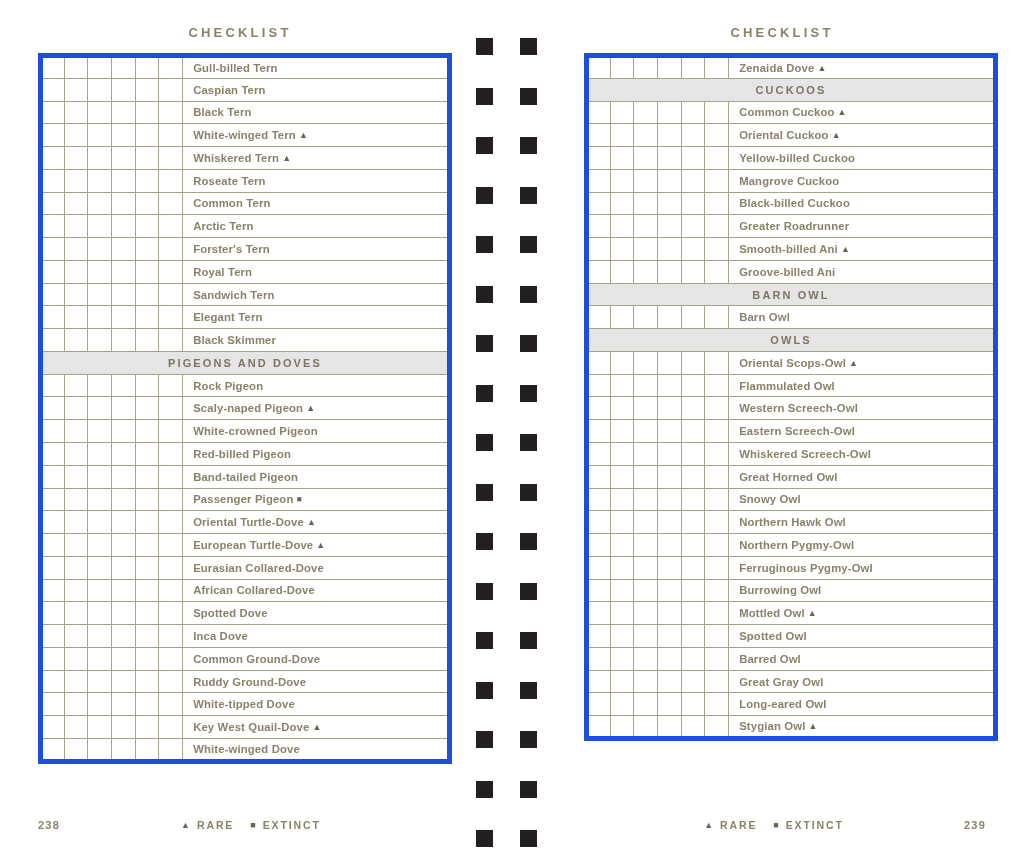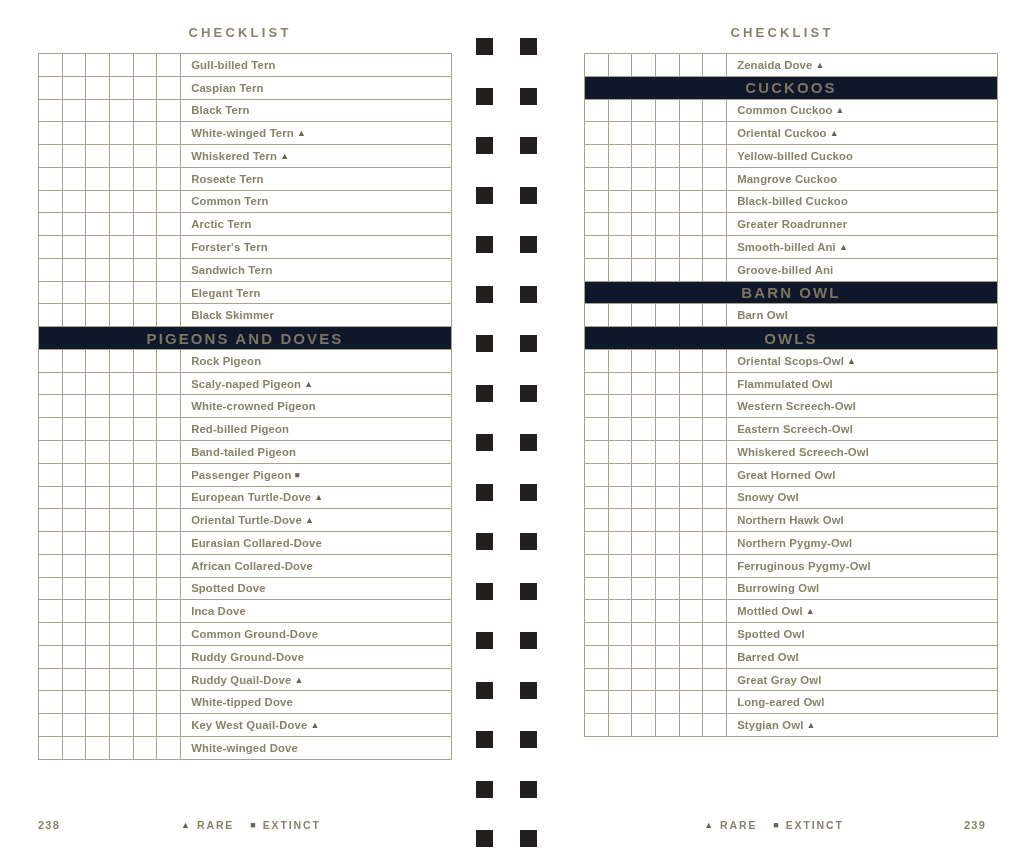--- a/index.html
+++ b/index.html
@@ -39,21 +39,21 @@
     padding-top: 26px;
     padding-bottom: 14px;
     line-height: 1;
   }
   .page-left .page-title { padding-right: 28px; }
   .page-right .page-title { padding-right: 6px; }
 
   .checklist {
     border-collapse: collapse;
     table-layout: fixed;
-    border: 1px solid #1d4ed8;
+    border: 5px solid #1d4ed8;
     width: 414px;
   }
   .page-right .checklist { width: 414px; }
 
   .checklist tr { height: 22.78px; }
 
   .checklist td {
     border: 1px solid #a9a18a;
     padding: 0;
     height: 22.78px;
@@ -64,23 +64,23 @@
   td.name {
     padding-left: 10px;
     font-size: 11.3px;
     font-weight: 700;
     letter-spacing: 0.15px;
     color: #8a8268;
     white-space: nowrap;
     vertical-align: middle;
   }
   td.section {
-    background: #0f172a;
+    background: #e5e5e5;
     text-align: center;
-    font-size: 15px;
+    font-size: 11px;
     font-weight: 700;
     letter-spacing: 2.1px;
     color: #7d7560;
     vertical-align: middle;
   }
   .mark {
     font-size: 9px;
     color: #6b6452;
     margin-left: 3px;
     position: relative;
@@ -217,20 +217,29 @@
             <td class="box"></td>
             <td class="name"><span>Forster's Tern</span></td>
           </tr>
           <tr>
             <td class="box"></td>
             <td class="box"></td>
             <td class="box"></td>
             <td class="box"></td>
             <td class="box"></td>
             <td class="box"></td>
+            <td class="name"><span>Royal Tern</span></td>
+          </tr>
+          <tr>
+            <td class="box"></td>
+            <td class="box"></td>
+            <td class="box"></td>
+            <td class="box"></td>
+            <td class="box"></td>
+            <td class="box"></td>
             <td class="name"><span>Sandwich Tern</span></td>
           </tr>
           <tr>
             <td class="box"></td>
             <td class="box"></td>
             <td class="box"></td>
             <td class="box"></td>
             <td class="box"></td>
             <td class="box"></td>
             <td class="name"><span>Elegant Tern</span></td>
@@ -301,38 +310,38 @@
             <td class="box"></td>
             <td class="name"><span>Passenger Pigeon</span><span class="mark mark-extinct">■</span></td>
           </tr>
           <tr>
             <td class="box"></td>
             <td class="box"></td>
             <td class="box"></td>
             <td class="box"></td>
             <td class="box"></td>
             <td class="box"></td>
+            <td class="name"><span>Oriental Turtle-Dove</span><span class="mark">▲</span></td>
+          </tr>
+          <tr>
+            <td class="box"></td>
+            <td class="box"></td>
+            <td class="box"></td>
+            <td class="box"></td>
+            <td class="box"></td>
+            <td class="box"></td>
             <td class="name"><span>European Turtle-Dove</span><span class="mark">▲</span></td>
           </tr>
           <tr>
             <td class="box"></td>
             <td class="box"></td>
             <td class="box"></td>
             <td class="box"></td>
             <td class="box"></td>
             <td class="box"></td>
-            <td class="name"><span>Oriental Turtle-Dove</span><span class="mark">▲</span></td>
-          </tr>
-          <tr>
-            <td class="box"></td>
-            <td class="box"></td>
-            <td class="box"></td>
-            <td class="box"></td>
-            <td class="box"></td>
-            <td class="box"></td>
             <td class="name"><span>Eurasian Collared-Dove</span></td>
           </tr>
           <tr>
             <td class="box"></td>
             <td class="box"></td>
             <td class="box"></td>
             <td class="box"></td>
             <td class="box"></td>
             <td class="box"></td>
             <td class="name"><span>African Collared-Dove</span></td>
@@ -365,29 +374,20 @@
             <td class="name"><span>Common Ground-Dove</span></td>
           </tr>
           <tr>
             <td class="box"></td>
             <td class="box"></td>
             <td class="box"></td>
             <td class="box"></td>
             <td class="box"></td>
             <td class="box"></td>
             <td class="name"><span>Ruddy Ground-Dove</span></td>
-          </tr>
-          <tr>
-            <td class="box"></td>
-            <td class="box"></td>
-            <td class="box"></td>
-            <td class="box"></td>
-            <td class="box"></td>
-            <td class="box"></td>
-            <td class="name"><span>Ruddy Quail-Dove</span><span class="mark">▲</span></td>
           </tr>
           <tr>
             <td class="box"></td>
             <td class="box"></td>
             <td class="box"></td>
             <td class="box"></td>
             <td class="box"></td>
             <td class="box"></td>
             <td class="name"><span>White-tipped Dove</span></td>
           </tr>

